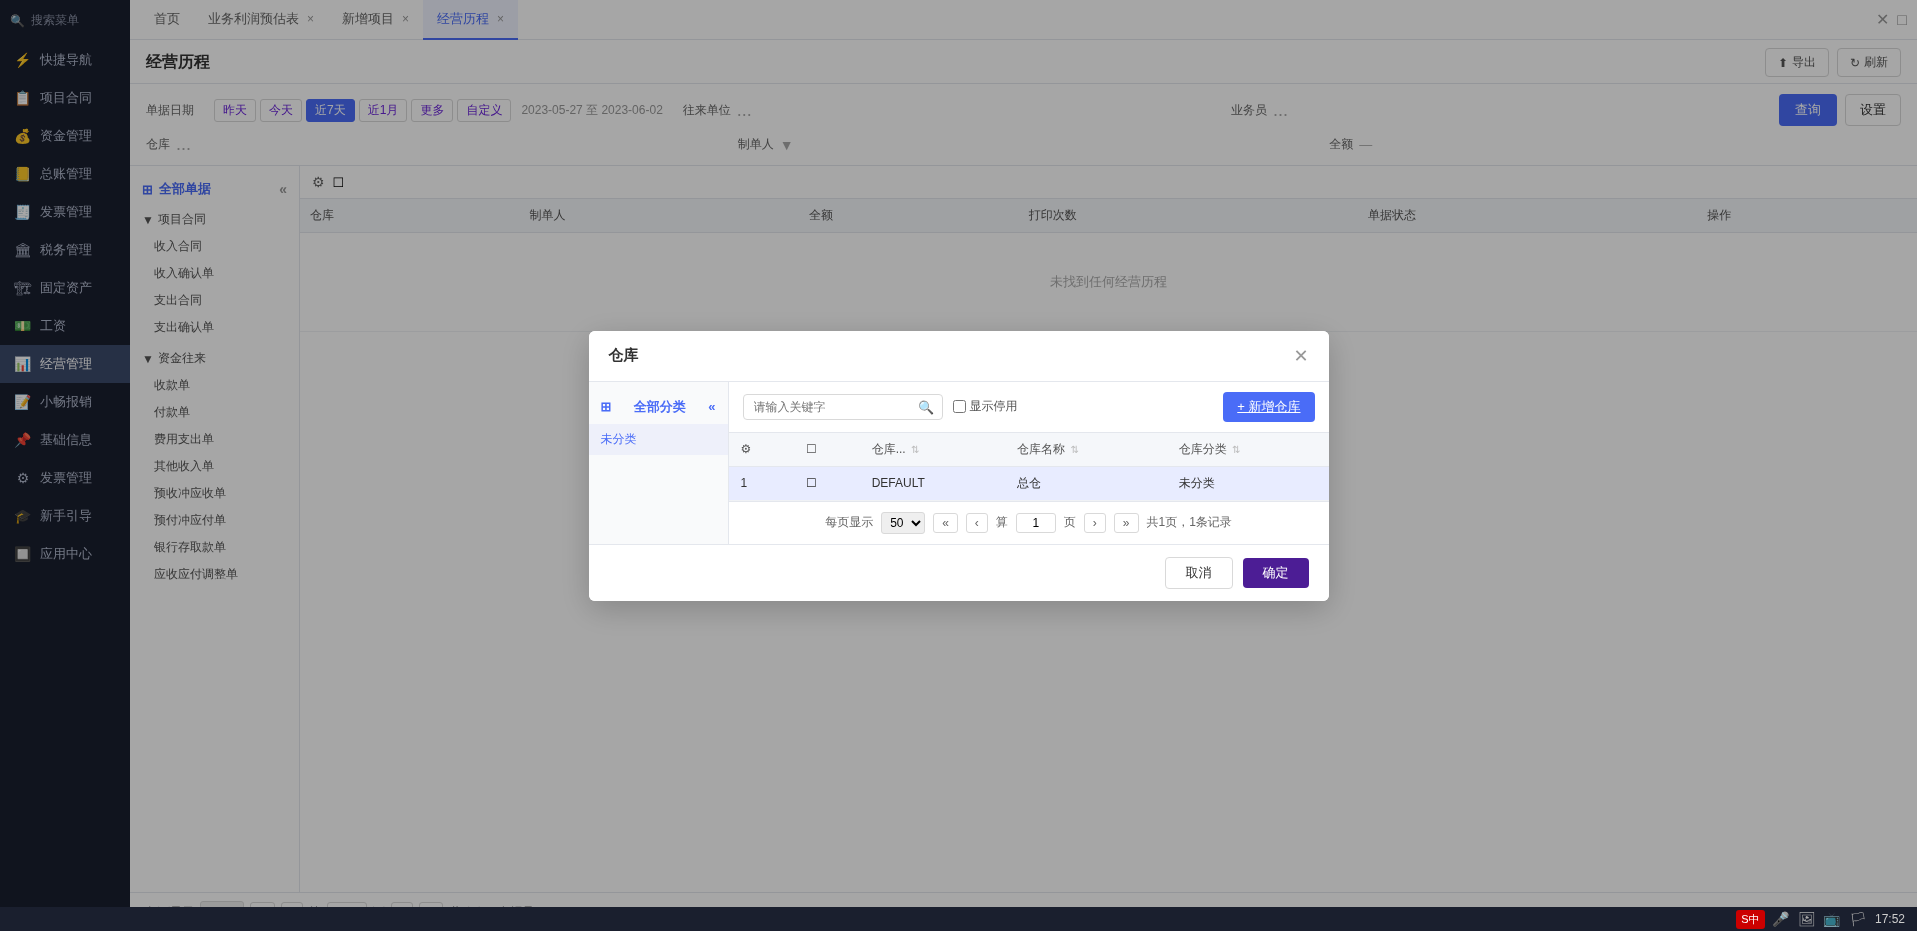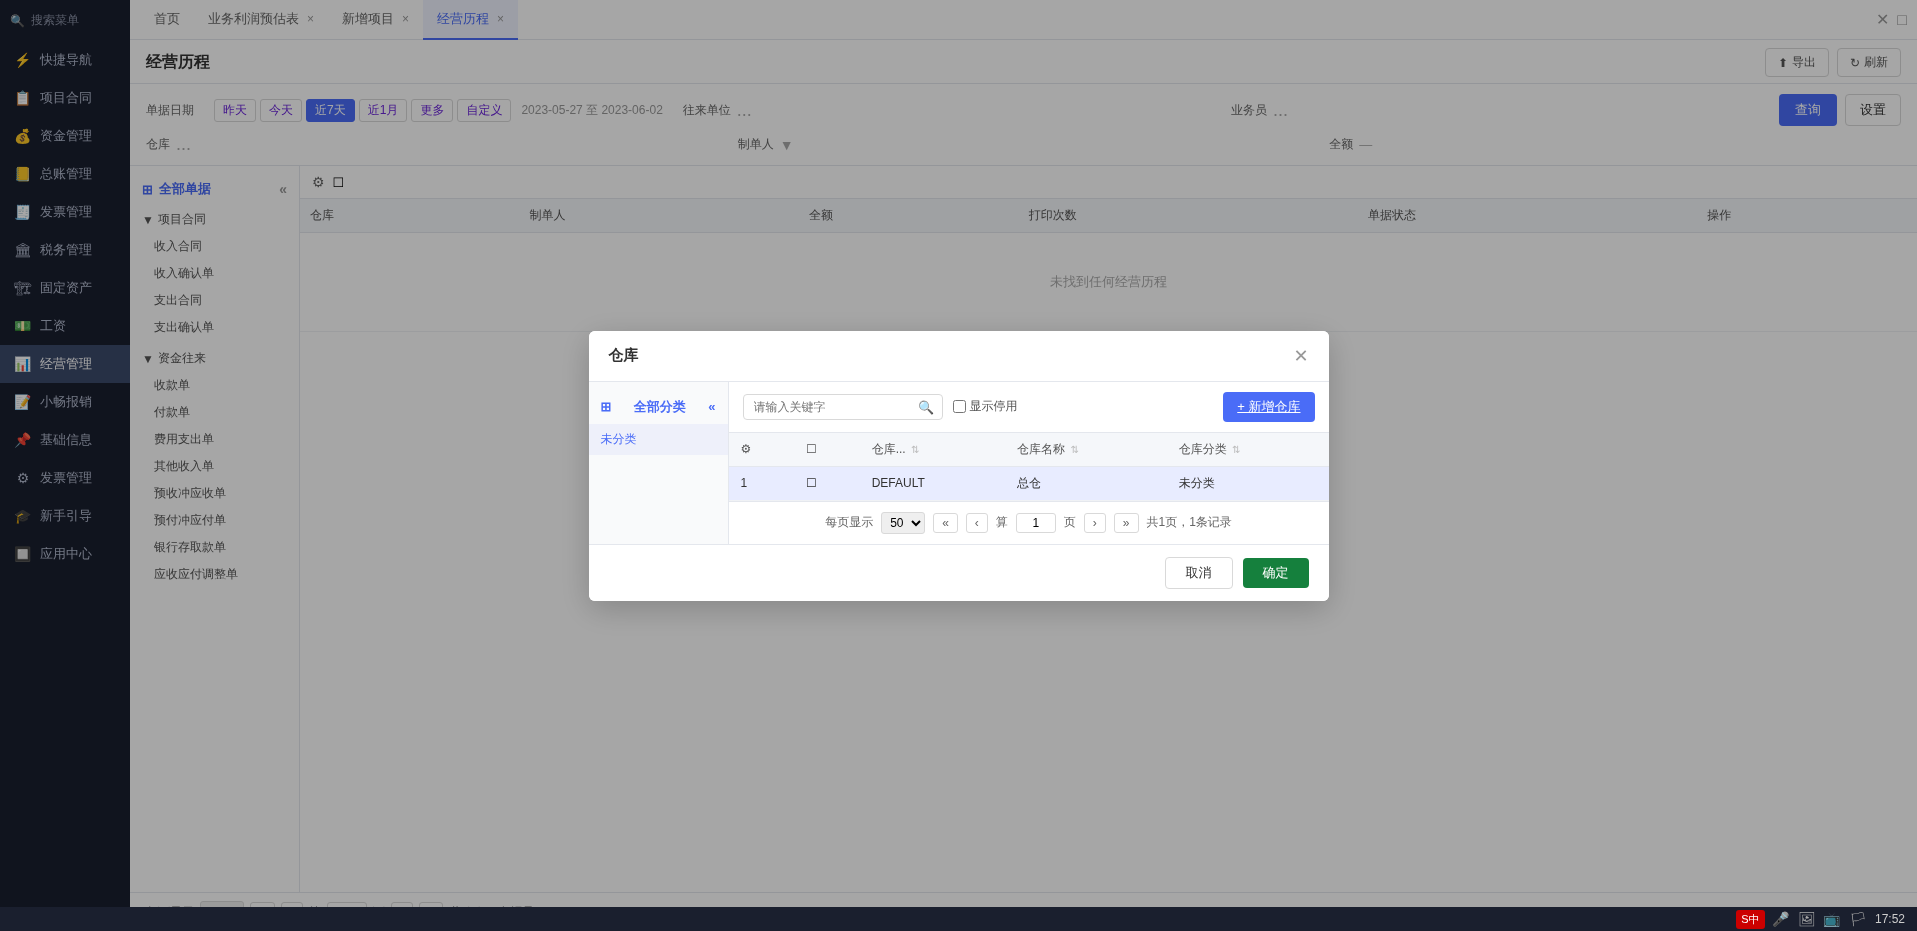--- a/index.html
+++ b/index.html
@@ -210,21 +210,21 @@
     }
     .modal-footer {
       display: flex; align-items: center; justify-content: flex-end; gap: 10px;
       padding: 12px 20px; border-top: 1px solid #e4e7ed; background: #fff;
     }
     .btn-cancel {
       background: #fff; border: 1px solid #d9d9d9; border-radius: 4px;
       padding: 6px 20px; font-size: 13px; cursor: pointer; color: #333;
     }
     .btn-confirm {
-      background: #15803d; color: #fff; border: none; border-radius: 4px;
+      background: #4c1d95; color: #fff; border: none; border-radius: 4px;
       padding: 6px 20px; font-size: 13px; cursor: pointer;
     }
 
     
     ::-webkit-scrollbar { width: 6px; height: 6px; }
     ::-webkit-scrollbar-track { background: #f1f1f1; }
     ::-webkit-scrollbar-thumb { background: #ccc; border-radius: 3px; }
 
     
     .header-actions {

